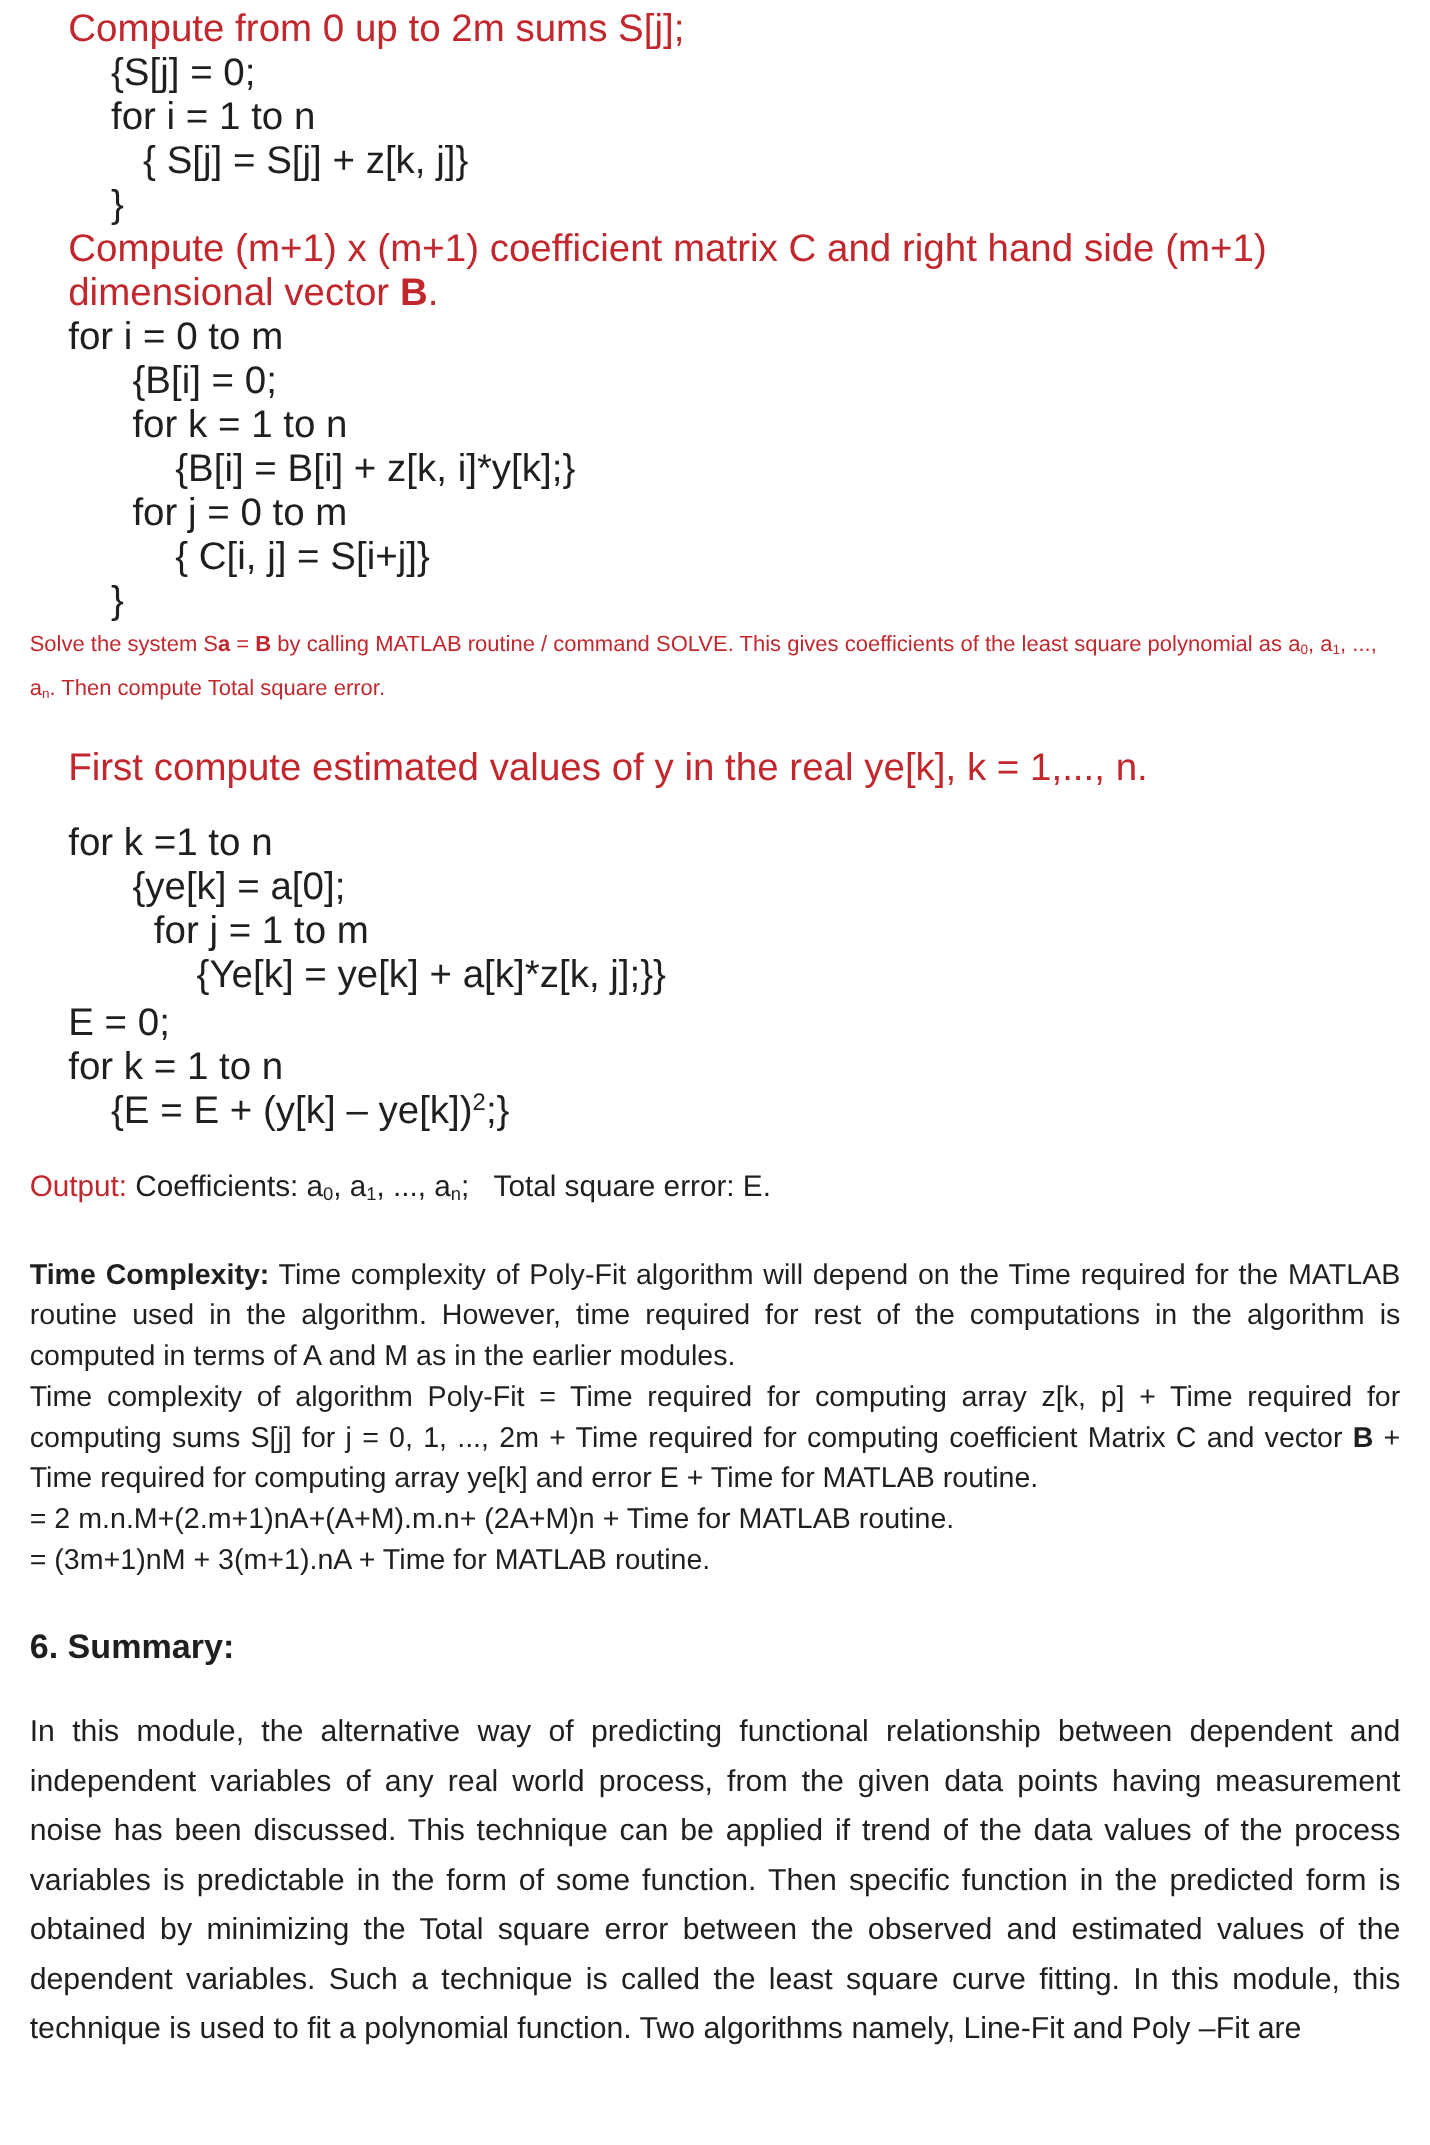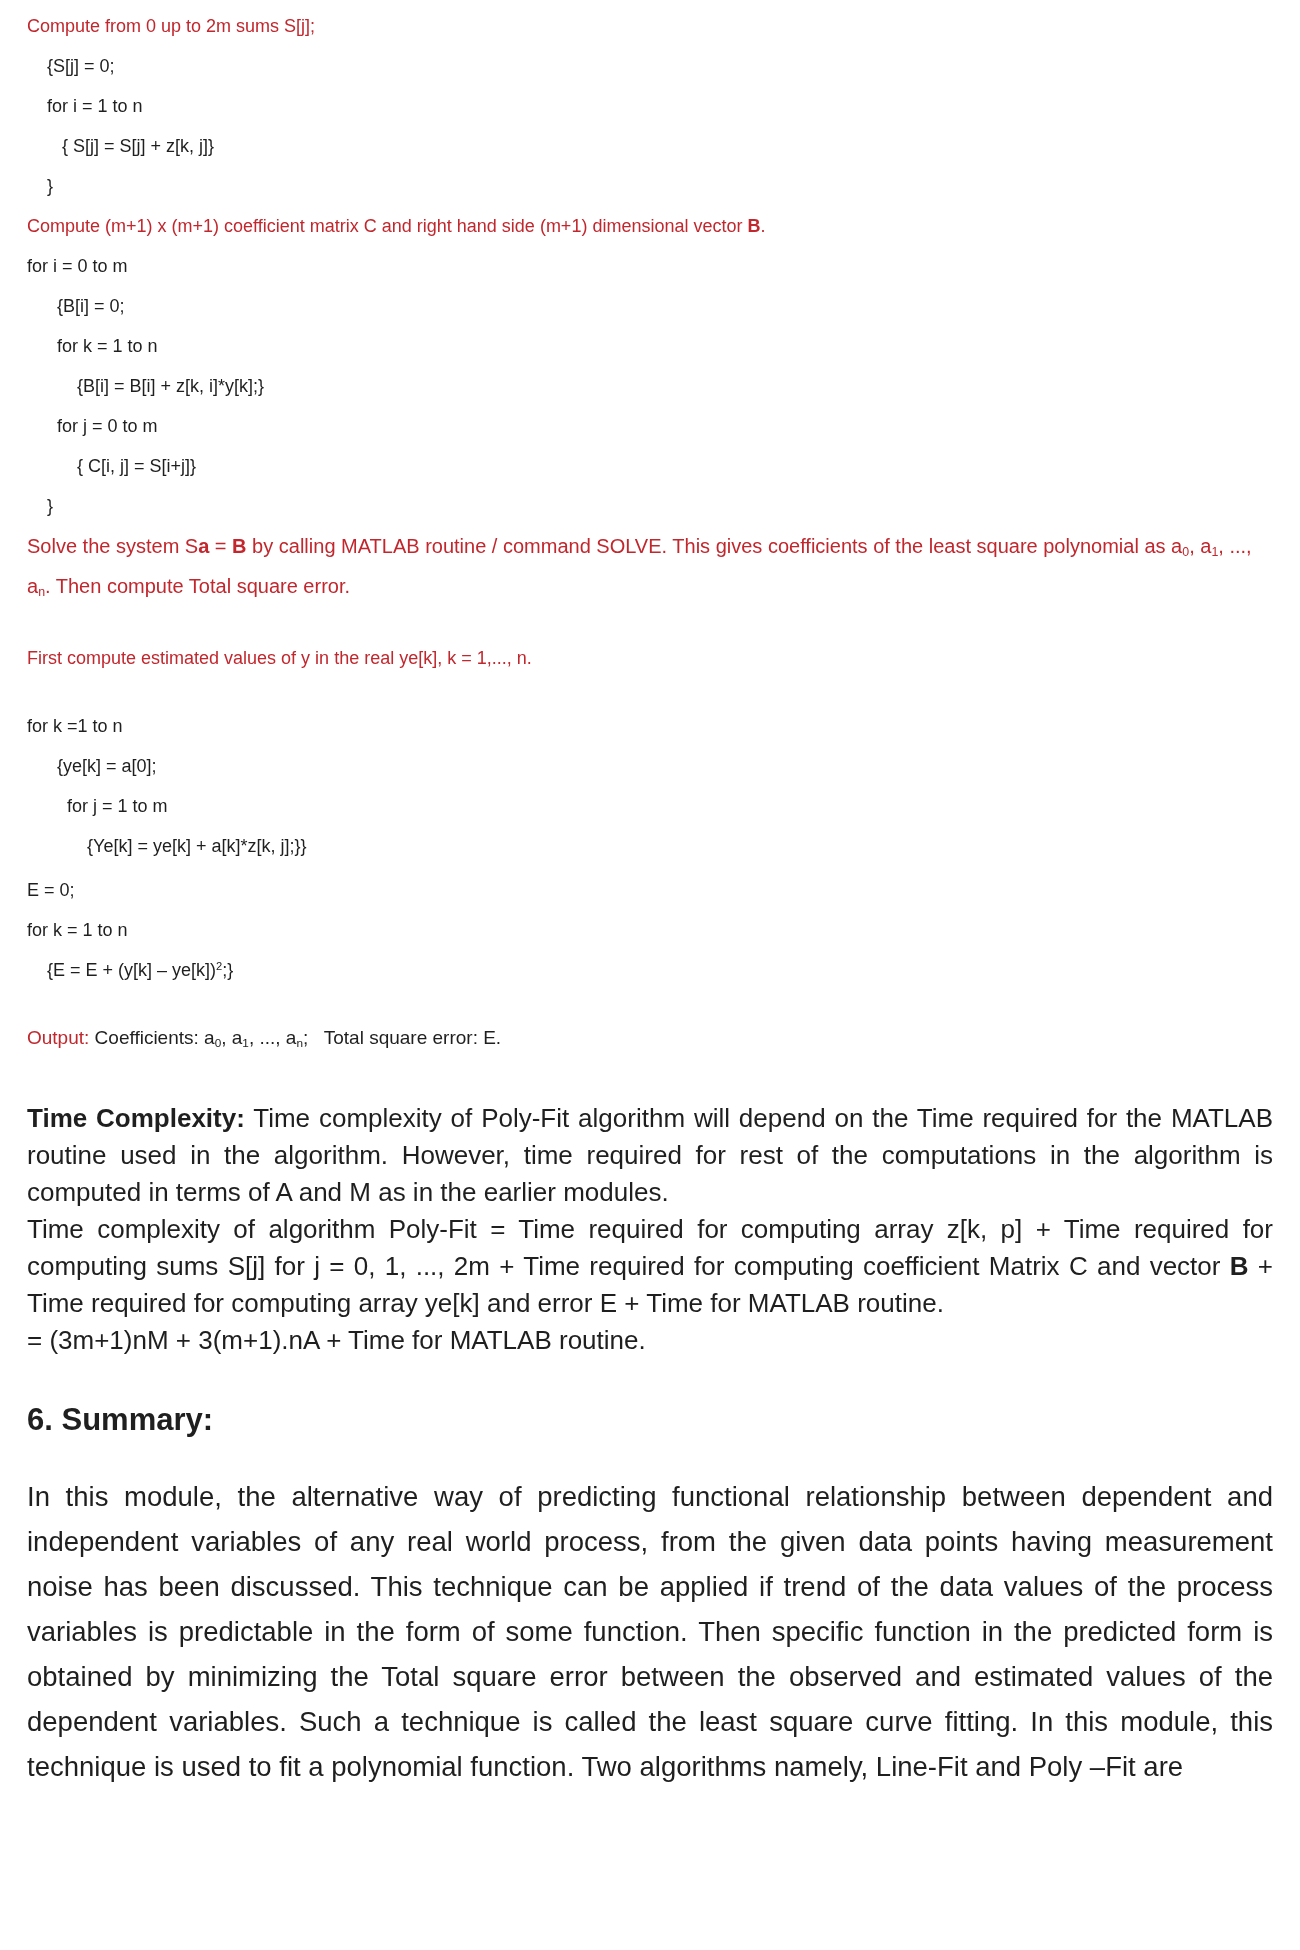--- a/index.html
+++ b/index.html
@@ -15,39 +15,40 @@
   body {
     width: 1300px; height: 1950px;
     overflow: hidden;
     font-family: "Liberation Sans", sans-serif;
     color: var(--ink);
   }
   .page { padding: 6px 27px 0 27px; width: 1300px; }
   p { margin: 0; }
 
   .code, .h-red {
-    font-size: 18px;
+    font-size: 35px;
     line-height: 40px;
     white-space: pre-wrap;
+    margin-left: 35px;
   }
   .red { color: var(--red); }
   b { font-weight: bold; }
 
   sub { font-size: 62%; line-height: 0; vertical-align: -0.22em; }
   sup { font-size: 62%; line-height: 0; vertical-align: 0.55em; }
 
   .solve-para {
     font-size: 20px;
     line-height: 40px;
   }
   .first-line   { margin-top: 32px; }
   .sec3-start   { margin-top: 28px; }
   .compute-err  { margin-top: 12px; }
   .sec4-start   { margin-top: 4px; }
-  .output-line  { margin-top: 28px; font-size: 19px; line-height: 40px; white-space: pre-wrap; }
+  .output-line  { margin-top: 28px; font-size: 27px; line-height: 40px; white-space: pre-wrap; }
 
   .tc-block { margin-top: 42px; }
   .tc-para {
     font-size: 26px;
     line-height: 37px;
     text-align: justify;
   }
   .tc-formula {
     font-size: 26px;
     line-height: 37px;
@@ -99,19 +100,20 @@
 
   <p class="code sec4-start">E = 0;</p>
   <p class="code">for k = 1 to n</p>
   <p class="code"><span>    {E = E + (y[k] – ye[k])</span><sup>2</sup><span>;}</span></p>
 
   <p class="output-line"><span class="red">Output:</span><span> Coefficients: a</span><sub>0</sub><span>, a</span><sub>1</sub><span>, ..., a</span><sub>n</sub><span>;   Total square error: E.</span></p>
 
   <div class="tc-block">
     <p class="tc-para"><b>Time Complexity:</b><span> Time complexity of Poly-Fit algorithm will depend on the Time required for the MATLAB routine used in the algorithm. However, time required for rest of the computations in the algorithm is computed in terms of A and M as in the earlier modules.</span></p>
     <p class="tc-para"><span>Time complexity of algorithm Poly-Fit = Time required for computing array z[k, p] + Time required for computing sums S[j] for j = 0, 1, ..., 2m + Time required for computing coefficient Matrix C and vector </span><b>B</b><span> + Time required for computing array ye[k] and error E + Time for MATLAB routine.</span></p>
+    <p class="tc-formula">= 2 m.n.M+(2.m+1)nA+(A+M).m.n+ (2A+M)n + Time for MATLAB routine.</p>
   </div>
   <p class="tc-formula formula-2">= (3m+1)nM + 3(m+1).nA + Time for MATLAB routine.</p>
 
   <p class="summary-h">6. Summary:</p>
   <p class="summary-para">In this module, the alternative way of predicting functional relationship between dependent and independent variables of any real world process, from the given data points having measurement noise has been discussed. This technique can be applied if trend of the data values of the process variables is predictable in the form of some function. Then specific function in the predicted form is obtained by minimizing the Total square error between the observed and estimated values of the dependent variables. Such a technique is called the least square curve fitting. In this module, this technique is used to fit a polynomial function. Two algorithms namely, Line-Fit and Poly –Fit are</p>
 
 </div>
 
 </body></html>

